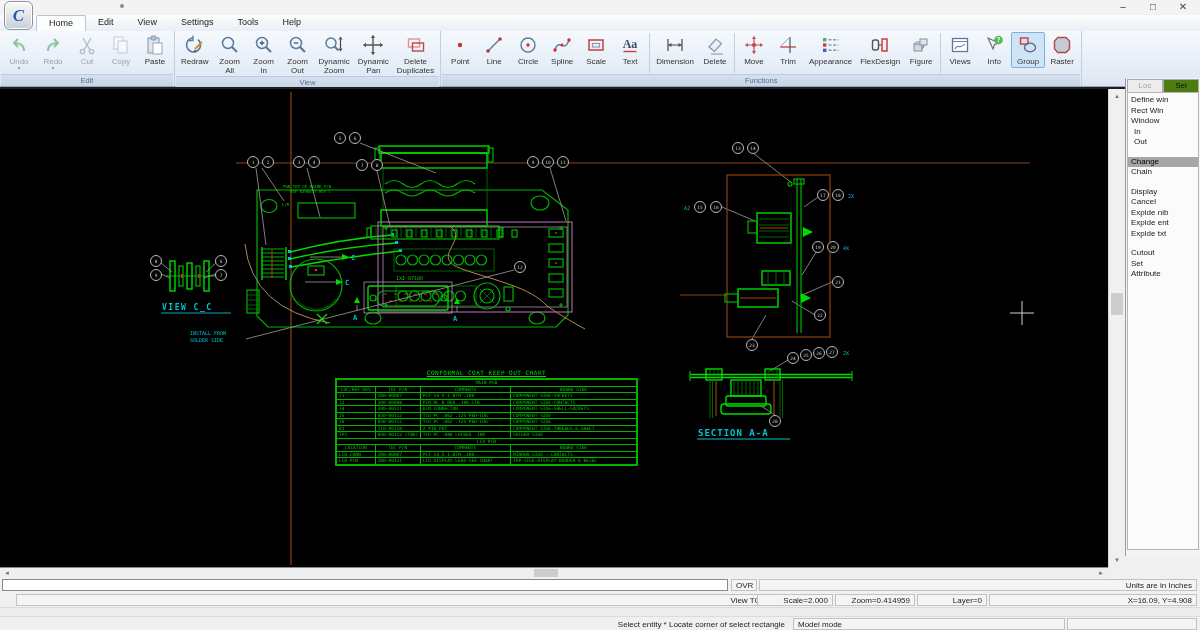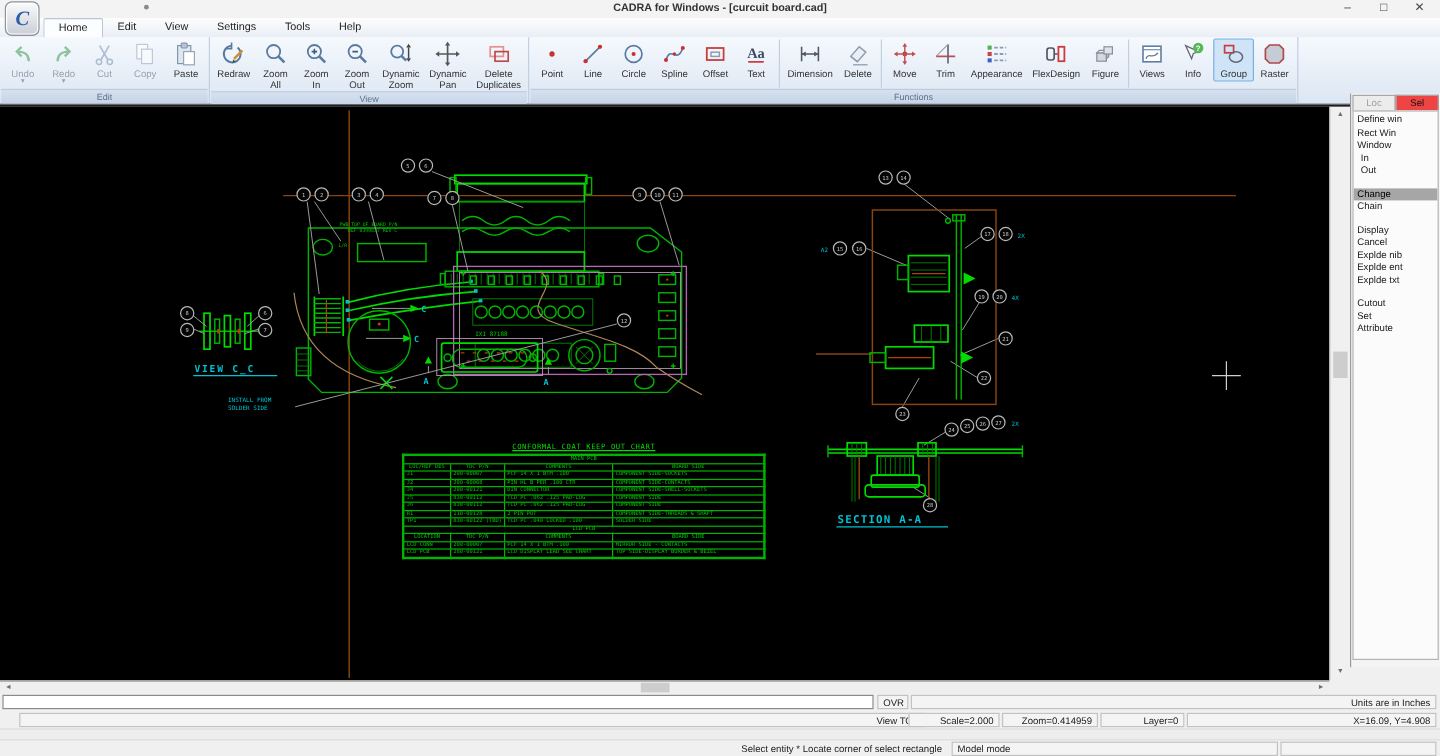--- a/index.html
+++ b/index.html
@@ -75,21 +75,21 @@
   .hscroll .arr{position:absolute;top:0;width:14px;height:10px;text-align:center;font-size:6px;
                 color:#707070;line-height:10px;}
   .hthumb{position:absolute;left:534px;top:1px;width:24px;height:8px;background:#cdcdcd;}
   .corner{position:absolute;left:1108px;top:567px;width:92px;height:11px;background:#f0f0f0;}
   
   .sidepanel{position:absolute;left:1125px;top:78px;width:75px;height:478px;background:#f4f4f4;
              border-left:1px solid #9a9a9a;box-sizing:border-box;}
   .sidetabs{display:flex;padding:1px 1px 0 1px;}
   .stab{flex:1;height:12px;font-size:8px;text-align:center;line-height:12px;
         border:1px solid #a8a8a8;background:#ececec;color:#a0a0a0;}
-  .stab.active{background:#ef4444;color:#111;border-bottom-color:#fbfbfb;}
+  .stab.active{background:#4d7c0f;color:#111;border-bottom-color:#fbfbfb;}
   .sidelist{position:absolute;left:1px;right:1px;top:14px;bottom:6px;background:#fbfbfb;
             border:1px solid #b4b4b4;padding-top:2px;overflow:hidden;}
   .sitem{font-size:8px;color:#1a1a1a;line-height:10.5px;padding-left:3px;white-space:nowrap;}
   .sitem.ind{padding-left:6px;}
   .sitem.hl{background:#a6a6a6;color:#000;}
   .sspace{height:9px;}
   
   .row1{position:absolute;left:0;top:578px;width:1200px;height:15px;background:#f0f0f0;}
   .row2{position:absolute;left:0;top:593px;width:1200px;height:14px;background:#f0f0f0;}
   .row3{position:absolute;left:0;top:607px;width:1200px;height:9px;background:#ededed;
@@ -99,21 +99,20 @@
   .sbox{position:absolute;top:1px;height:12px;border:1px solid #c2c2c2;background:#f4f4f4;
         font-size:8px;line-height:11px;padding:0 4px;color:#222;box-sizing:border-box;
         white-space:nowrap;overflow:hidden;text-align:right;}
   .cmd{position:absolute;left:2px;top:1px;width:726px;height:12px;border:1px solid #8a8a8a;
        background:#fff;font-size:8px;box-sizing:border-box;padding:0 2px;font-family:"Liberation Sans",sans-serif;}
 </style>
 </head>
 <body>
 
 <div class="titlebar">
-  <div class="apptitle">CADRA for Windows - [curcuit board.cad]</div>
   <div class="winbtns">
     <span class="winbtn">–</span>
     <span class="winbtn">□</span>
     <span class="winbtn">✕</span>
   </div>
 </div>
 <div class="logo">
     <span>C</span>
   </div>
 <div class="qdot"></div>
@@ -269,21 +268,21 @@
               <circle cx="18" cy="6" r="1.7" fill="#cc2f2f"></circle>
               <circle cx="11" cy="11" r="1.4" fill="#cc2f2f"></circle>
             </svg></span>
           <span class="rlabel">Spline</span>
         </div>
         <div class="rbtn">
           <span class="ricon"><svg viewBox="0 0 22 22" width="22" height="22">
               <rect x="4" y="6" width="14" height="10" fill="none" stroke="#cc3c3c" stroke-width="1.5"></rect>
               <rect x="7.5" y="9.5" width="7" height="3.5" fill="none" stroke="#8a9ab0" stroke-width="1.2"></rect>
             </svg></span>
-          <span class="rlabel">Offset</span>
+          <span class="rlabel">Scale</span>
         </div>
         <div class="rbtn">
           <span class="ricon"><svg viewBox="0 0 22 22" width="22" height="22">
               <text x="11" y="14" font-size="12" font-weight="bold" fill="#3c4c64" text-anchor="middle" font-family="Liberation Serif,serif">Aa</text>
               <path d="M4.5 17.5h13" stroke="#cc3c3c" stroke-width="1.4"></path>
             </svg></span>
           <span class="rlabel">Text</span>
         </div>
         <div class="vsep"></div>
         <div class="rbtn">

